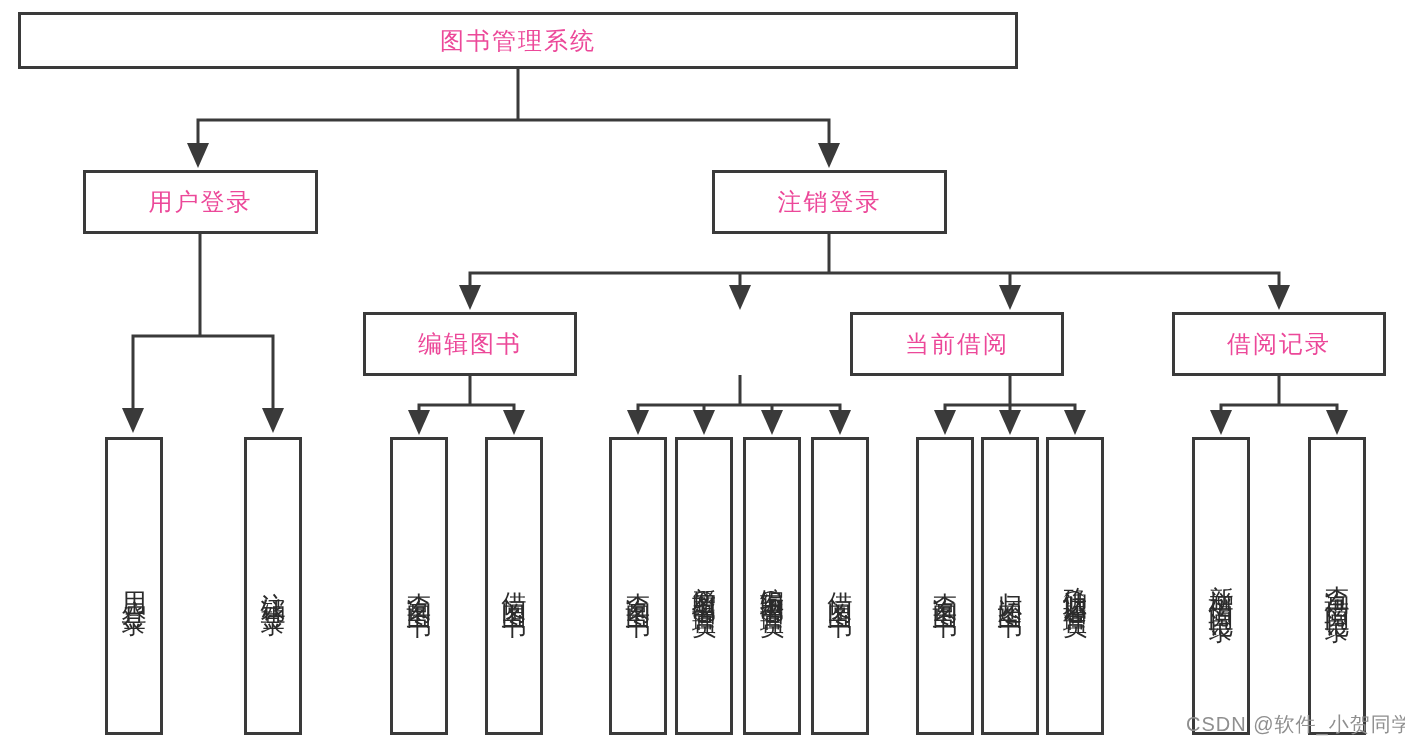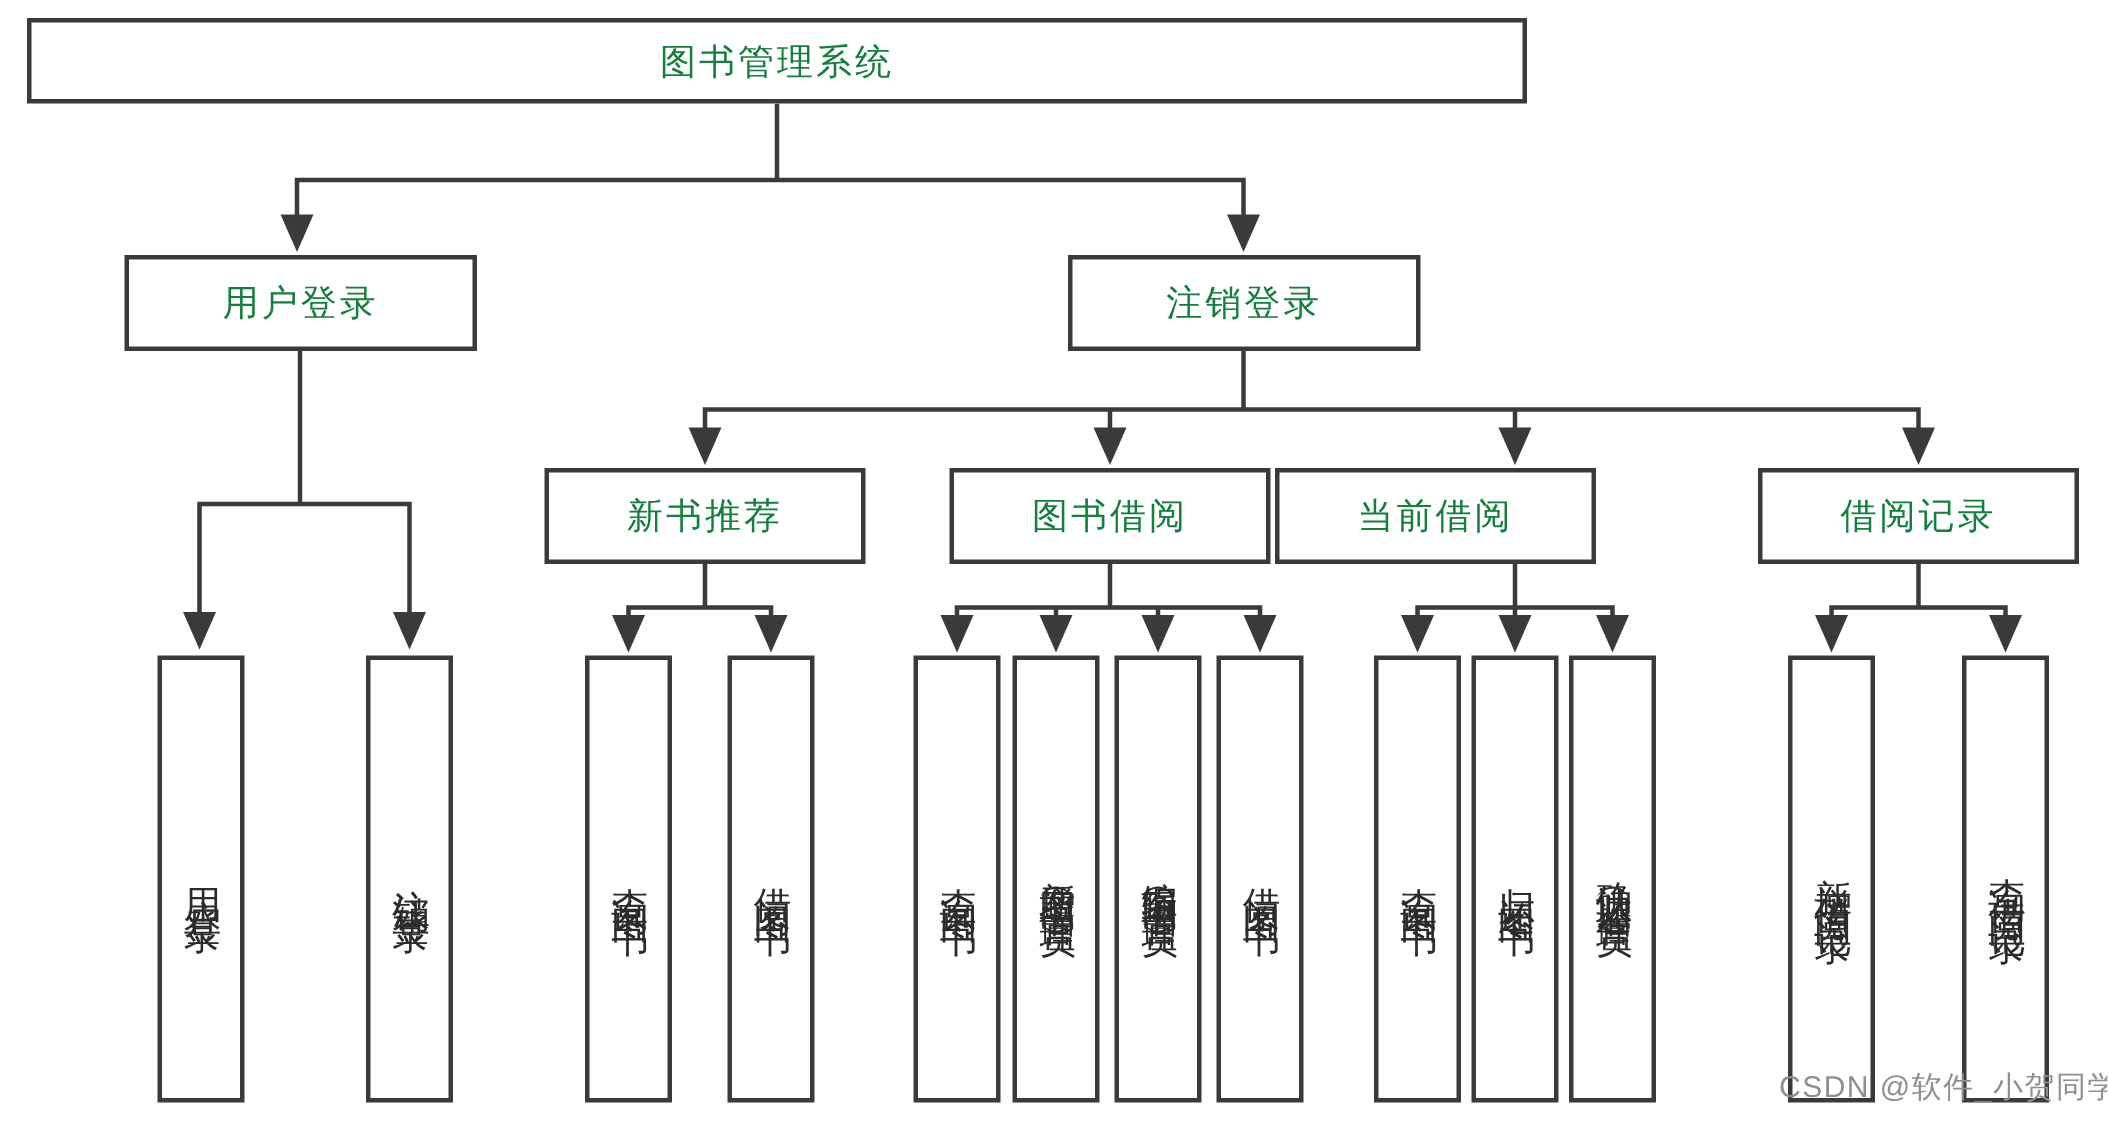--- a/index.html
+++ b/index.html
@@ -5,21 +5,21 @@
   html,body{margin:0;padding:0;background:#ffffff;}
   .canvas{
     position:relative;width:1405px;height:747px;background:#ffffff;overflow:hidden;
     font-family:"Liberation Sans","DejaVu Sans",sans-serif;
   }
   .connector-svg{position:absolute;left:0;top:0;z-index:1;}
   .hbox{
     position:absolute;z-index:2;box-sizing:border-box;
     border:3.5px solid #3a3a3a;background:#ffffff;
     display:flex;align-items:center;justify-content:center;
-    font-size:24px;letter-spacing:2px;color:#15803d;white-space:nowrap;
+    font-size:24px;letter-spacing:2px;color:#ec4899;white-space:nowrap;
   }
   .vbox{
     position:absolute;z-index:2;top:437px;width:58px;height:298px;box-sizing:border-box;
     border:3.5px solid #3a3a3a;background:#ffffff;
     display:flex;align-items:center;justify-content:center;
     writing-mode:vertical-rl;text-orientation:mixed;
     font-size:25px;letter-spacing:7px;color:#2b2b2b;line-height:1;
     overflow:hidden;
   }
   .vbox.tight{letter-spacing:4px;font-size:24px;}
@@ -71,22 +71,21 @@
       <polygon points="1210,410 1232,410 1221,435"></polygon>
       <polygon points="1326,410 1348,410 1337,435"></polygon>
     </g>
   </svg>
 
   <div class="hbox" style="left:18px;top:12px;width:1000px;height:57px">图书管理系统</div>
 
   <div class="hbox" style="left:83px;top:170px;width:235px;height:64px">用户登录</div>
   <div class="hbox" style="left:712px;top:170px;width:235px;height:64px">注销登录</div>
 
-  <div class="hbox" style="left:363px;top:312px;width:214px;height:64px">新书推荐</div>
-  <div class="hbox" style="left:633px;top:312px;width:214px;height:64px">图书借阅</div>
+  <div class="hbox" style="left:363px;top:312px;width:214px;height:64px">编辑图书</div>
   <div class="hbox" style="left:850px;top:312px;width:214px;height:64px">当前借阅</div>
   <div class="hbox" style="left:1172px;top:312px;width:214px;height:64px">借阅记录</div>
 
   <div class="vbox" style="left:105px">用户登录</div>
   <div class="vbox" style="left:244px">注销登录</div>
 
   <div class="vbox" style="left:390px">查询图书</div>
   <div class="vbox" style="left:485px">借阅图书</div>
 
   <div class="vbox" style="left:609px">查询图书</div>

